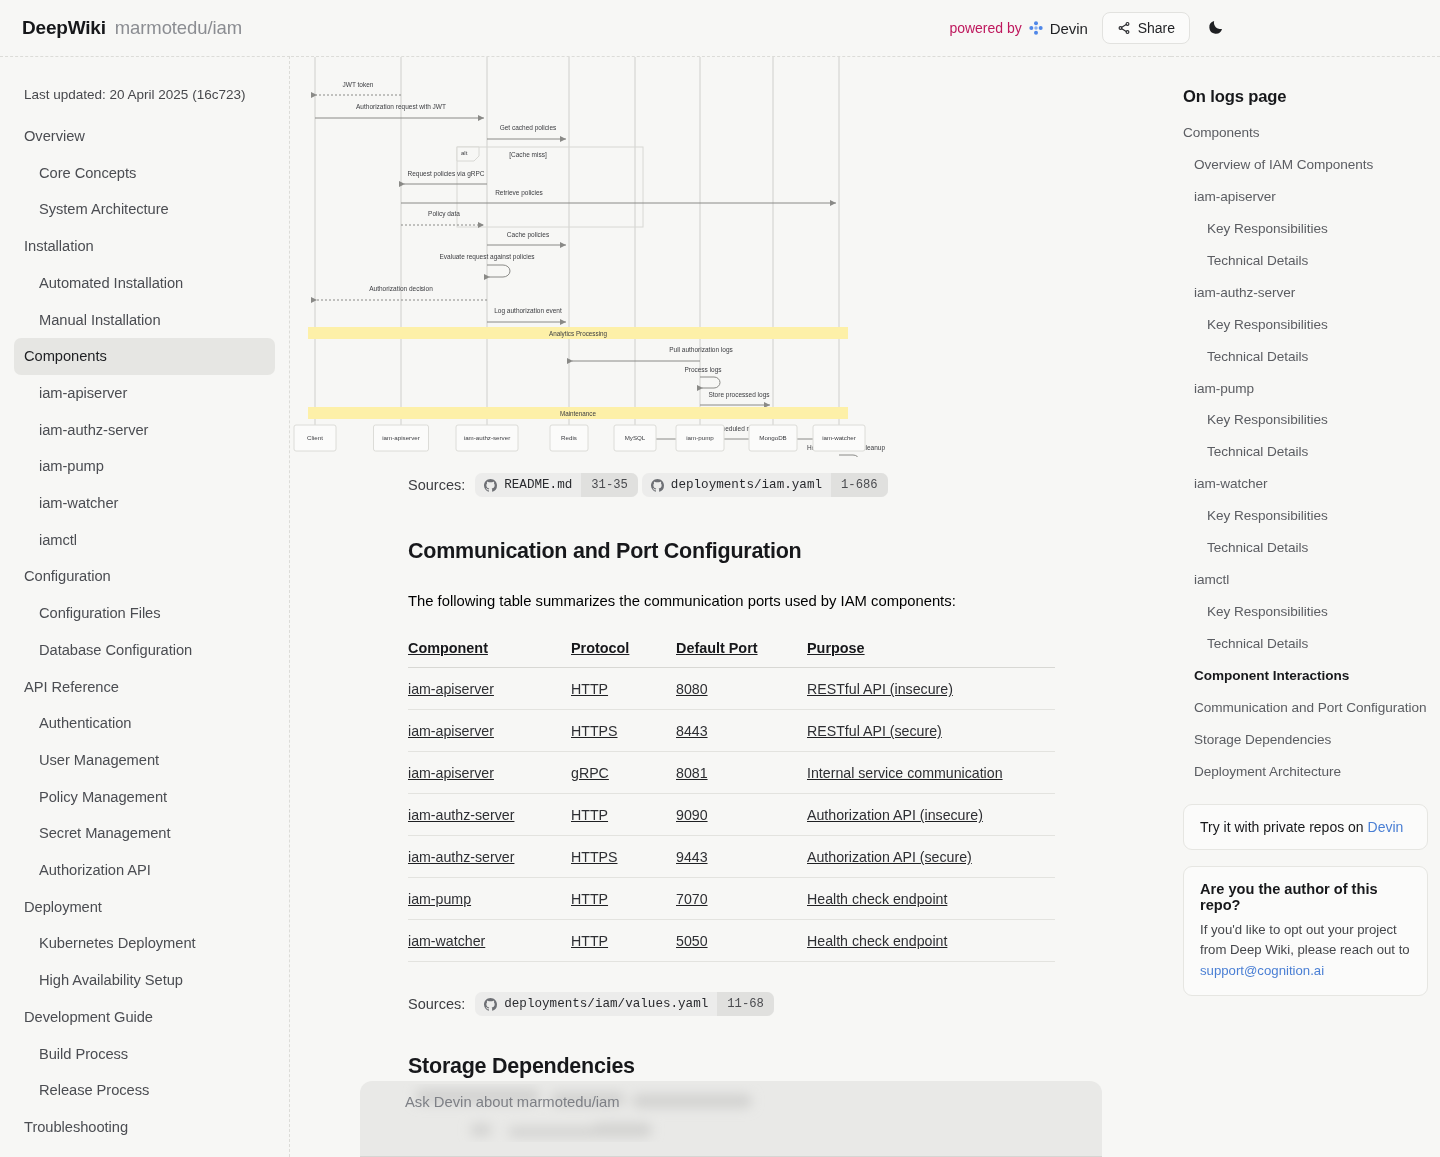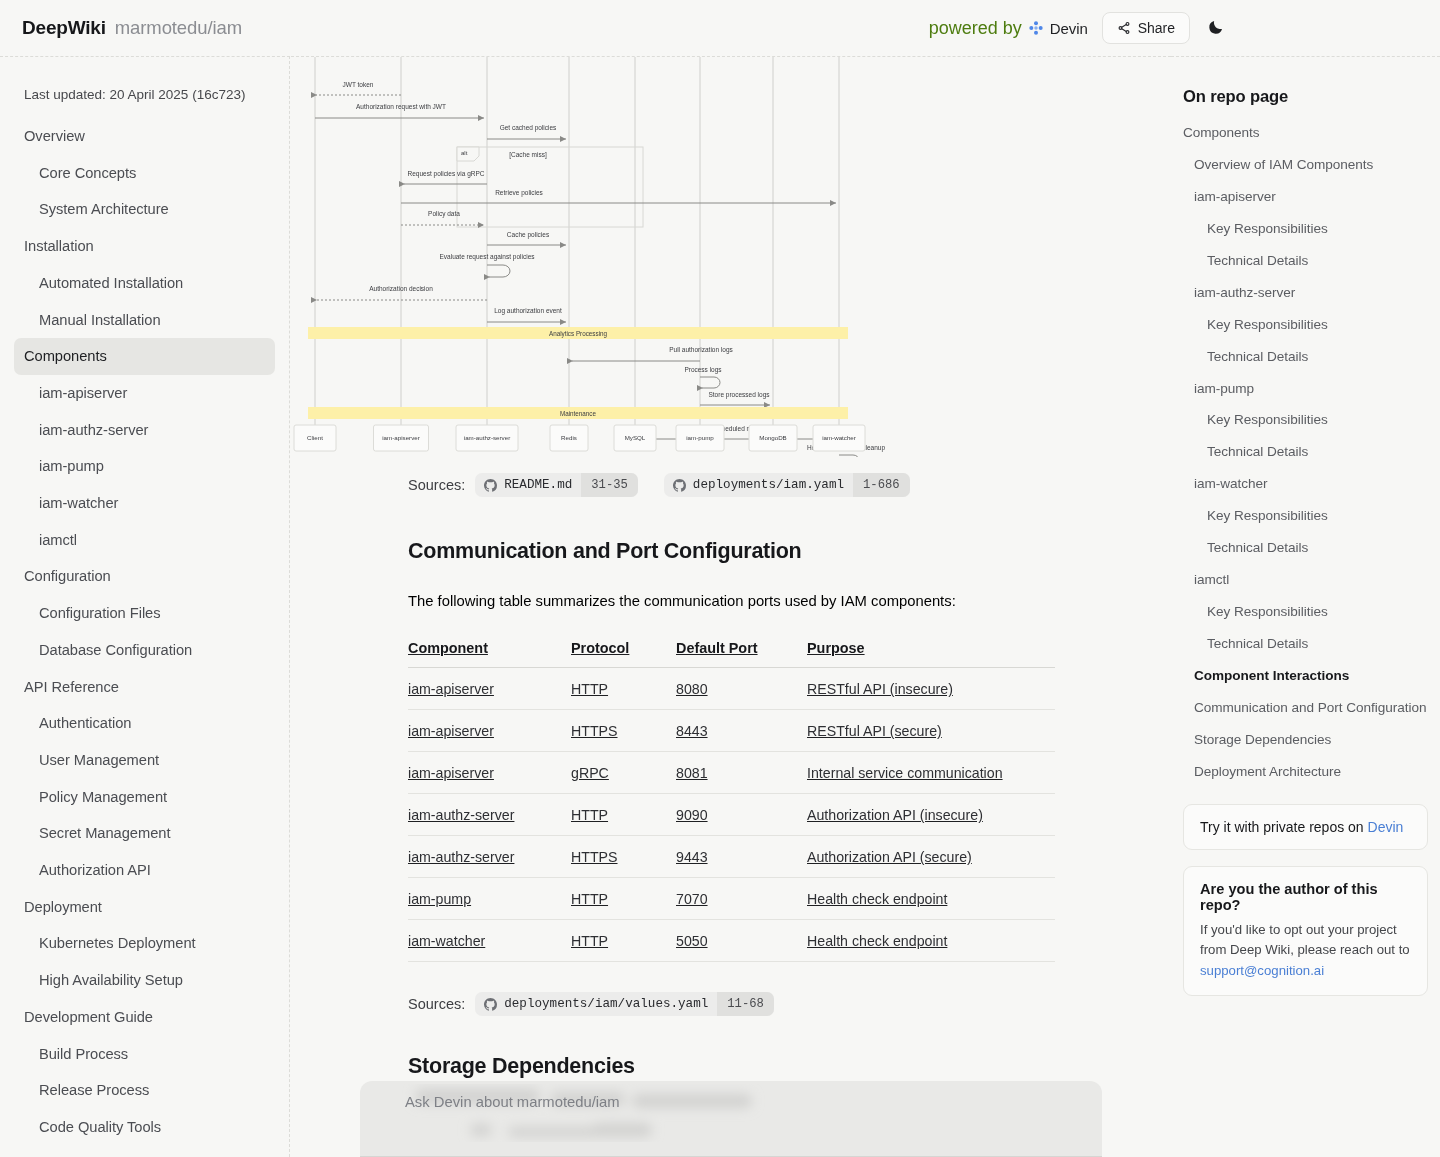--- a/index.html
+++ b/index.html
@@ -17,21 +17,21 @@
     position: absolute; top: 0; left: 0; width: 1248px; height: 56px;
     background: #f7f7f5;
     display: flex; align-items: center;
     padding: 0 20px 0 22px;
   }
   .brand { display: flex; align-items: baseline; gap: 9px; }
   .brand-name { font-size: 19px; font-weight: 700; color: #16171a; letter-spacing: -0.2px; }
   .brand-repo { font-size: 18.5px; font-weight: 400; color: #8b8d92; letter-spacing: -0.1px; }
   .topbar-right { margin-left: auto; display: flex; align-items: center; gap: 14px; }
   .powered { display: flex; align-items: center; gap: 6px; }
-  .powered-label { font-size: 18px; color: #4d7c0f; }
+  .powered-label { font-size: 14px; color: #be185d; }
   .devin-logo { width: 16px; height: 16px; display: block; }
   .devin-name { font-size: 15px; color: #1f2023; font-weight: 500; letter-spacing: -0.1px; }
   .share-btn {
     display: flex; align-items: center; gap: 7px;
     height: 32px; padding: 0 14px;
     border: 1px solid #e2e2df; border-radius: 8px;
     background: #fbfbfa; font-size: 14px; color: #1f2023; cursor: pointer;
   }
   .share-icon { width: 14px; height: 14px; display: block; }
   .theme-btn {
@@ -235,21 +235,20 @@
       <div class="nav-item child">User Management</div>
       <div class="nav-item child">Policy Management</div>
       <div class="nav-item child">Secret Management</div>
       <div class="nav-item child">Authorization API</div>
       <div class="nav-item">Deployment</div>
       <div class="nav-item child">Kubernetes Deployment</div>
       <div class="nav-item child">High Availability Setup</div>
       <div class="nav-item">Development Guide</div>
       <div class="nav-item child">Build Process</div>
       <div class="nav-item child">Release Process</div>
-      <div class="nav-item child">Code Quality Tools</div>
       <div class="nav-item">Troubleshooting</div>
     </div>
 </nav>
 
 <main class="main">
 
   <div class="diagram-wrap">
     <svg class="diagram" width="880" height="420" viewBox="0 0 880 420">
       <defs>
         <marker id="ah" markerWidth="7" markerHeight="7" refX="6" refY="3" orient="auto">
@@ -345,21 +344,21 @@
           <rect x="458" y="378" width="48" height="26" rx="2" fill="#fbfbfa" stroke="#dcdcd8" stroke-width="1"></rect>
           <text x="482" y="393" font-size="6.2" fill="#3b3c40" text-anchor="middle" font-family="Liberation Sans, sans-serif">MongoDB</text>
           <rect x="522" y="378" width="52" height="26" rx="2" fill="#fbfbfa" stroke="#dcdcd8" stroke-width="1"></rect>
           <text x="548" y="393" font-size="6.2" fill="#3b3c40" text-anchor="middle" font-family="Liberation Sans, sans-serif">iam-watcher</text>
         </g>
     </svg>
   </div>
 
   <div class="sources-row">
     <span class="sources-label">Sources:</span>
-    <div id="src-top" style="display:flex; gap:26px;justify-content:space-between;">
+    <div id="src-top" style="display:flex; gap:4px;justify-content:space-between;">
         <div class="src-chip">
           <div class="src-chip-main">
             <span class="gh-icon"><svg viewBox="0 0 16 16" width="13" height="13" fill="#6e7075">
                 <path d="M8 0C3.58 0 0 3.58 0 8c0 3.54 2.29 6.53 5.47 7.59.4.07.55-.17.55-.38 0-.19-.01-.82-.01-1.49-2.01.37-2.53-.49-2.69-.94-.09-.23-.48-.94-.82-1.13-.28-.15-.68-.52-.01-.53.63-.01 1.08.58 1.23.82.72 1.21 1.87.87 2.33.66.07-.52.28-.87.51-1.07-1.78-.2-3.64-.89-3.64-3.95 0-.87.31-1.59.82-2.15-.08-.2-.36-1.02.08-2.12 0 0 .67-.21 2.2.82.64-.18 1.32-.27 2-.27s1.36.09 2 .27c1.53-1.04 2.2-.82 2.2-.82.44 1.1.16 1.92.08 2.12.51.56.82 1.27.82 2.15 0 3.07-1.87 3.75-3.65 3.95.29.25.54.73.54 1.48 0 1.07-.01 1.93-.01 2.2 0 .21.15.46.55.38A8.01 8.01 0 0 0 16 8c0-4.42-3.58-8-8-8z"></path>
               </svg></span>
             <span>README.md</span>
           </div>
           <div class="src-chip-lines">31-35</div>
         </div>
         <div class="src-chip">
@@ -455,21 +454,21 @@
       </div>
   </div>
 
   <div class="content">
     <h2 class="section" style="margin-top:38px;">Storage Dependencies</h2>
     <p class="para">IAM components rely on several storage systems:</p>
   </div>
 </main>
 
 <aside class="rightcol">
-  <div class="otp-title">On repo page</div>
+  <div class="otp-title">On logs page</div>
   <div id="toc-list">
       <div class="toc-item l1">Components</div>
       <div class="toc-item l2">Overview of IAM Components</div>
       <div class="toc-item l2">iam-apiserver</div>
       <div class="toc-item l3">Key Responsibilities</div>
       <div class="toc-item l3">Technical Details</div>
       <div class="toc-item l2">iam-authz-server</div>
       <div class="toc-item l3">Key Responsibilities</div>
       <div class="toc-item l3">Technical Details</div>
       <div class="toc-item l2">iam-pump</div>

